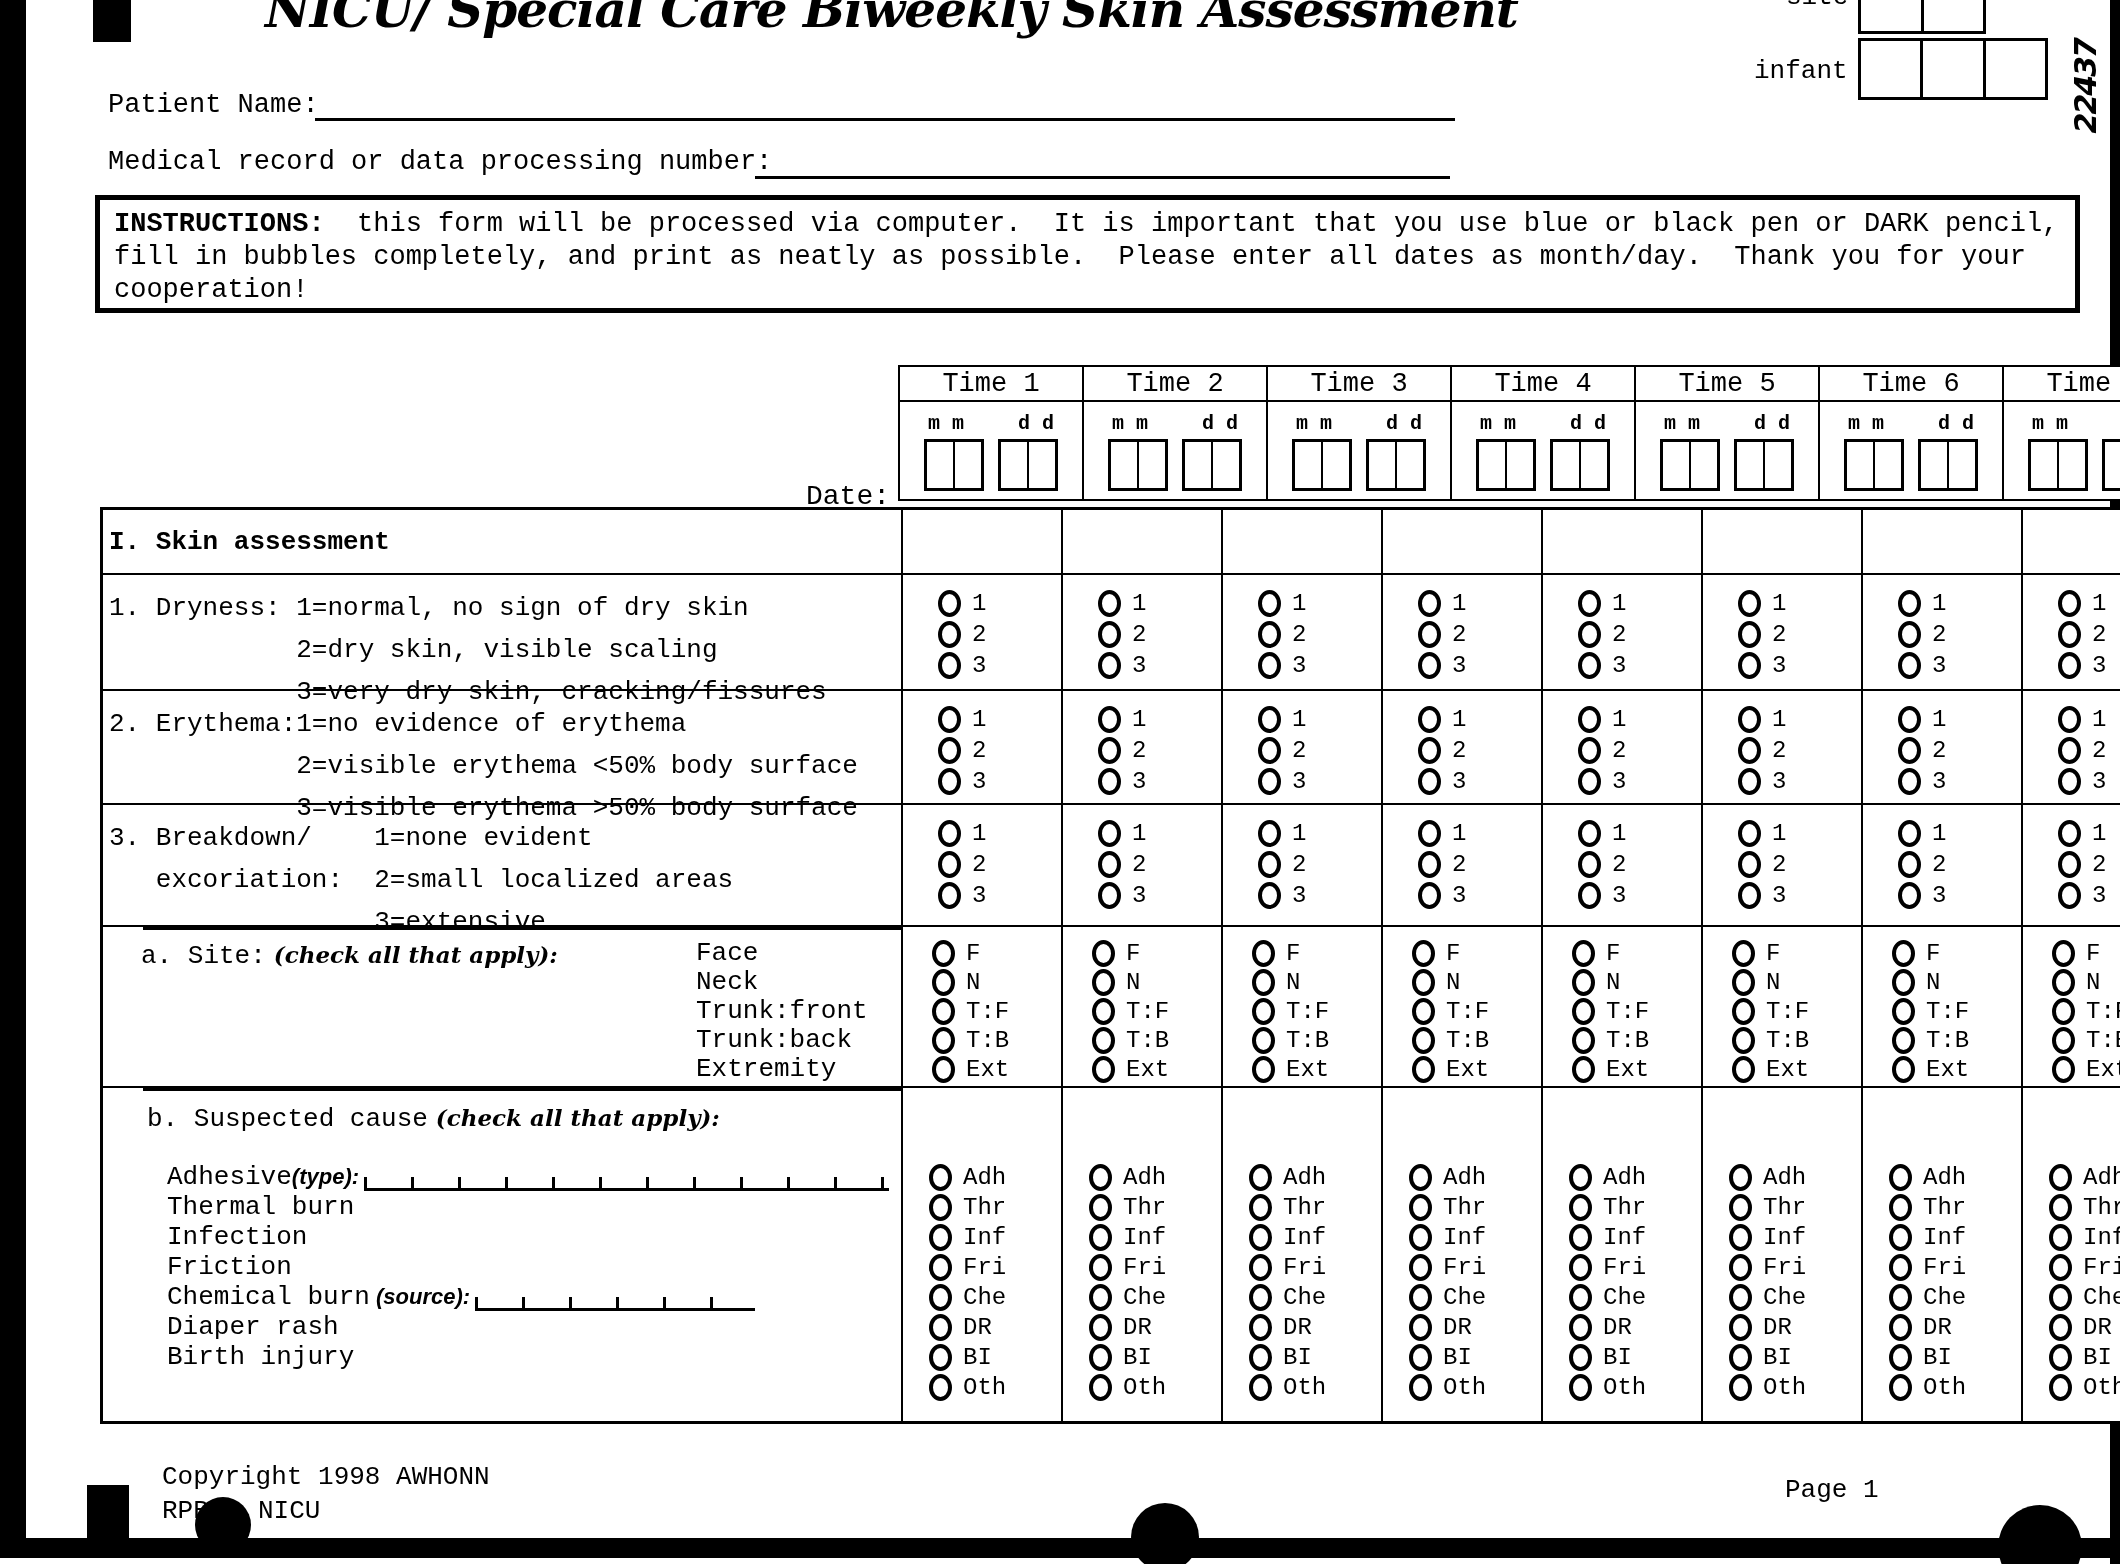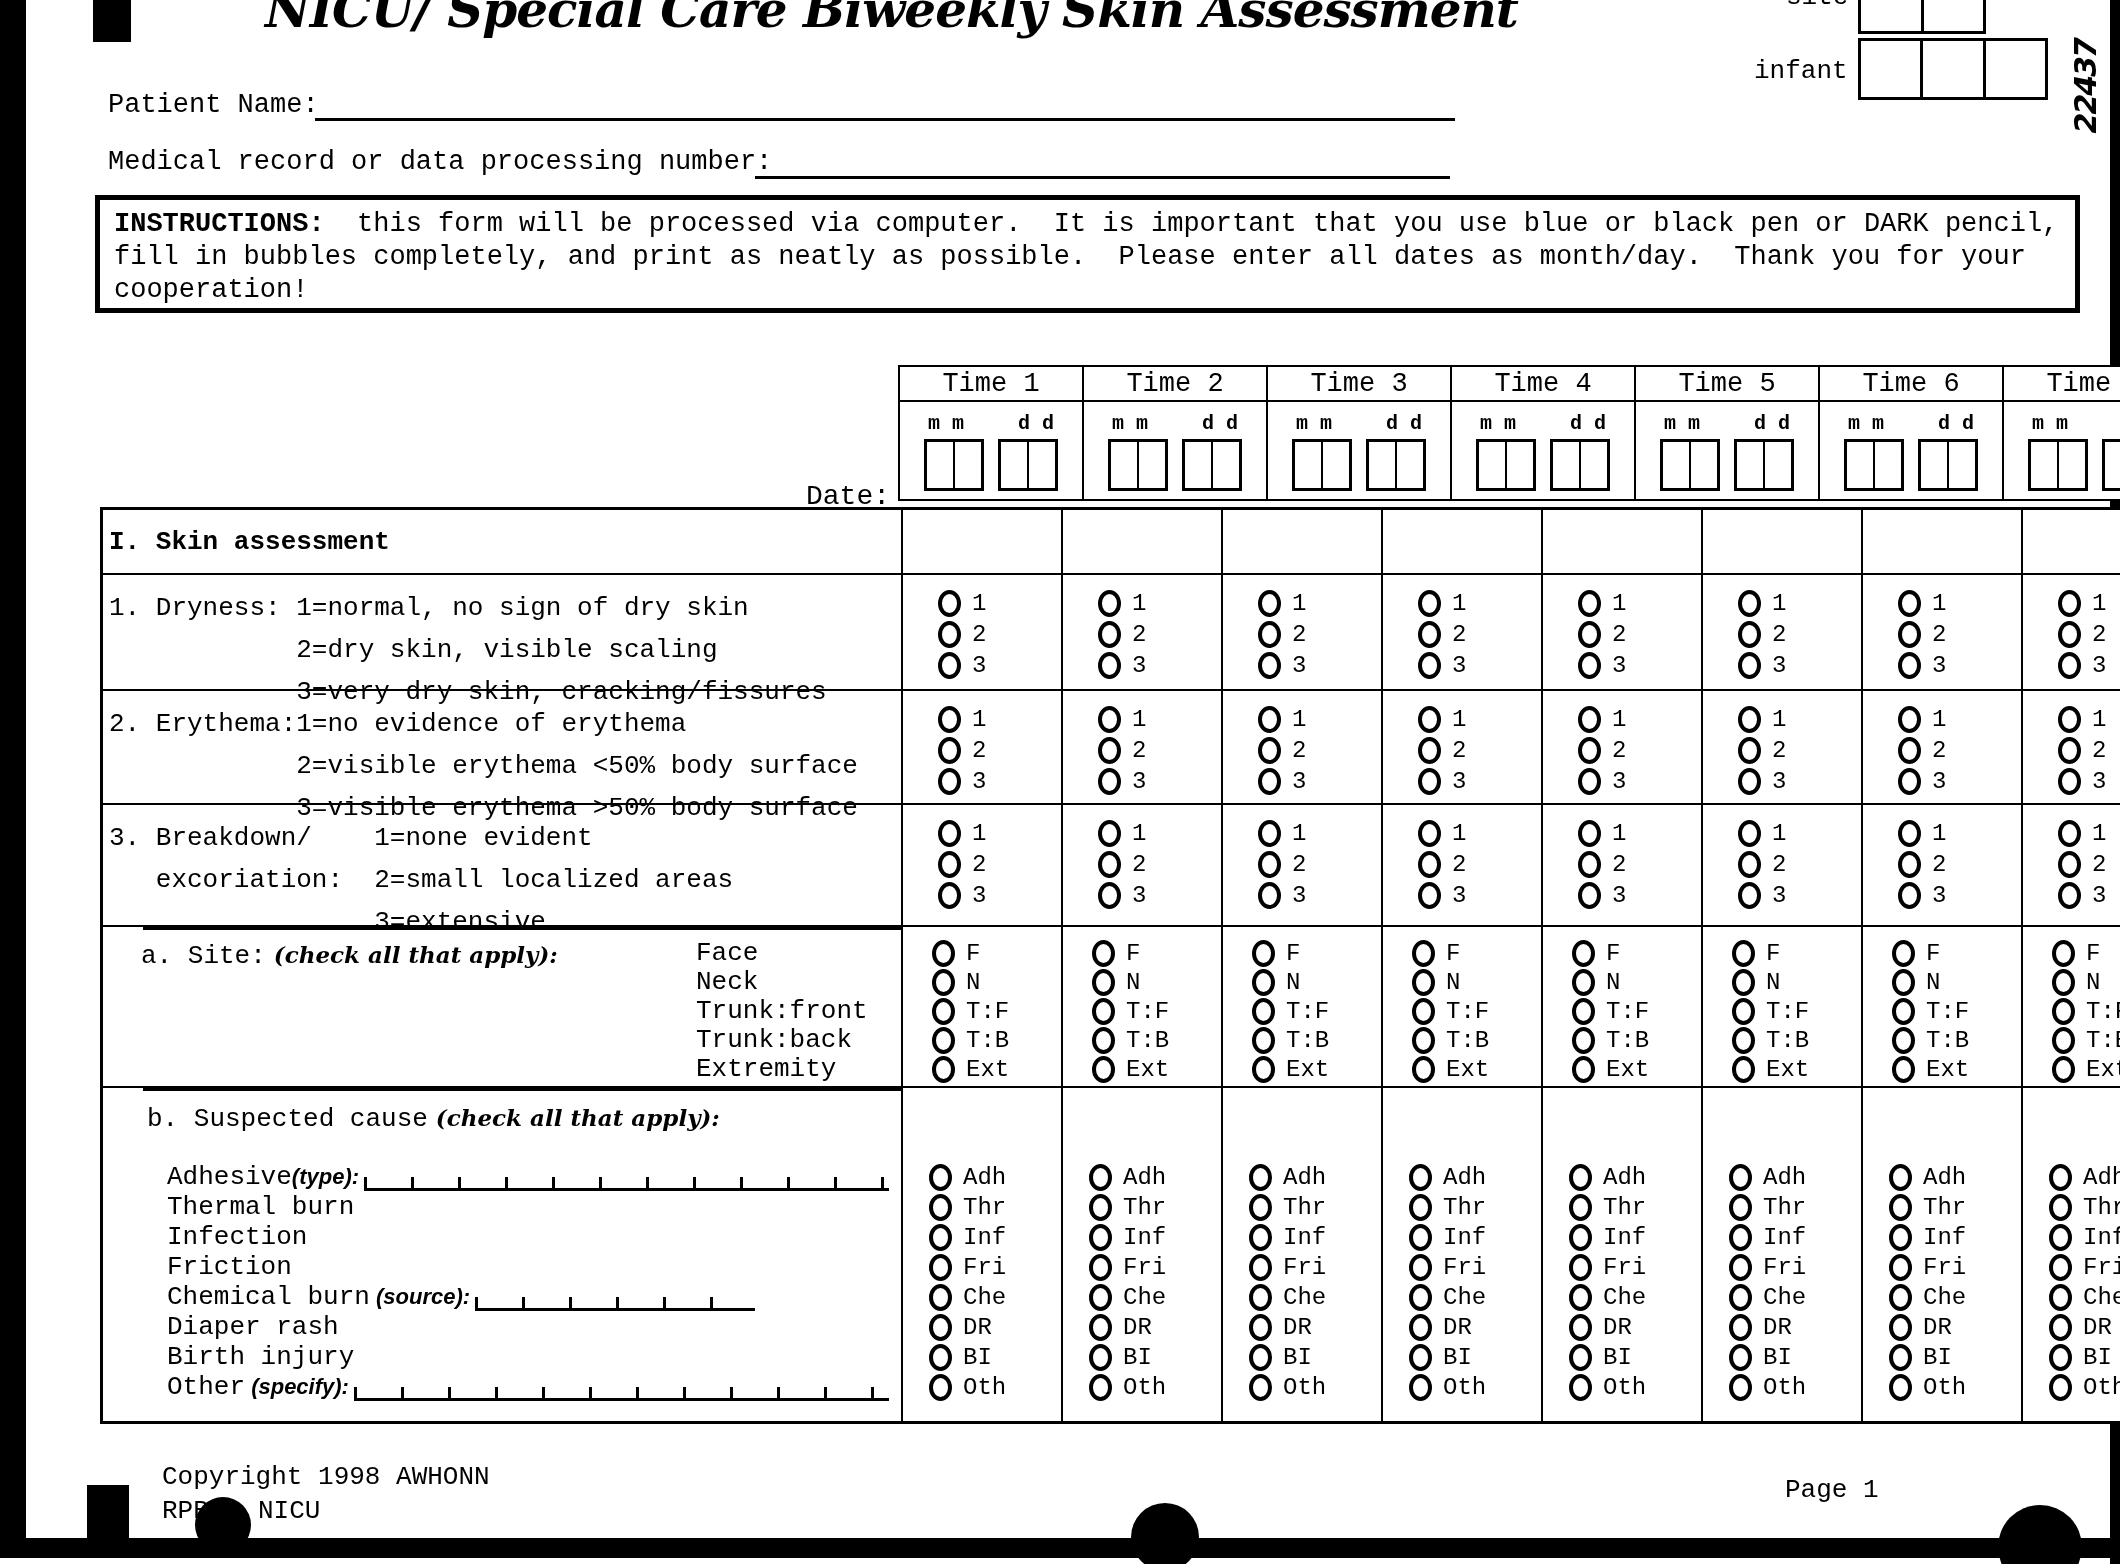--- a/index.html
+++ b/index.html
@@ -899,25 +899,20 @@
               <span class="cz-lab">Chemical burn</span>
               <span class="cz-note"> (source):</span>
               <div class="comb comb-short"></div>
             </div>
             <div class="cz-item">
               <span class="cz-lab">Diaper rash</span>
             </div>
             <div class="cz-item">
               <span class="cz-lab">Birth injury</span>
             </div>
-            <div class="cz-item">
-              <span class="cz-lab">Other</span>
-              <span class="cz-note"> (specify):</span>
-              <div class="comb comb-long"></div>
-            </div>
           </div>
         </div>
         <div class="tc">
           <div class="bcol">
             <div class="bb">
               <span class="bub"></span>
               <span class="blab">Adh</span>
             </div>
             <div class="bb">
               <span class="bub"></span>

